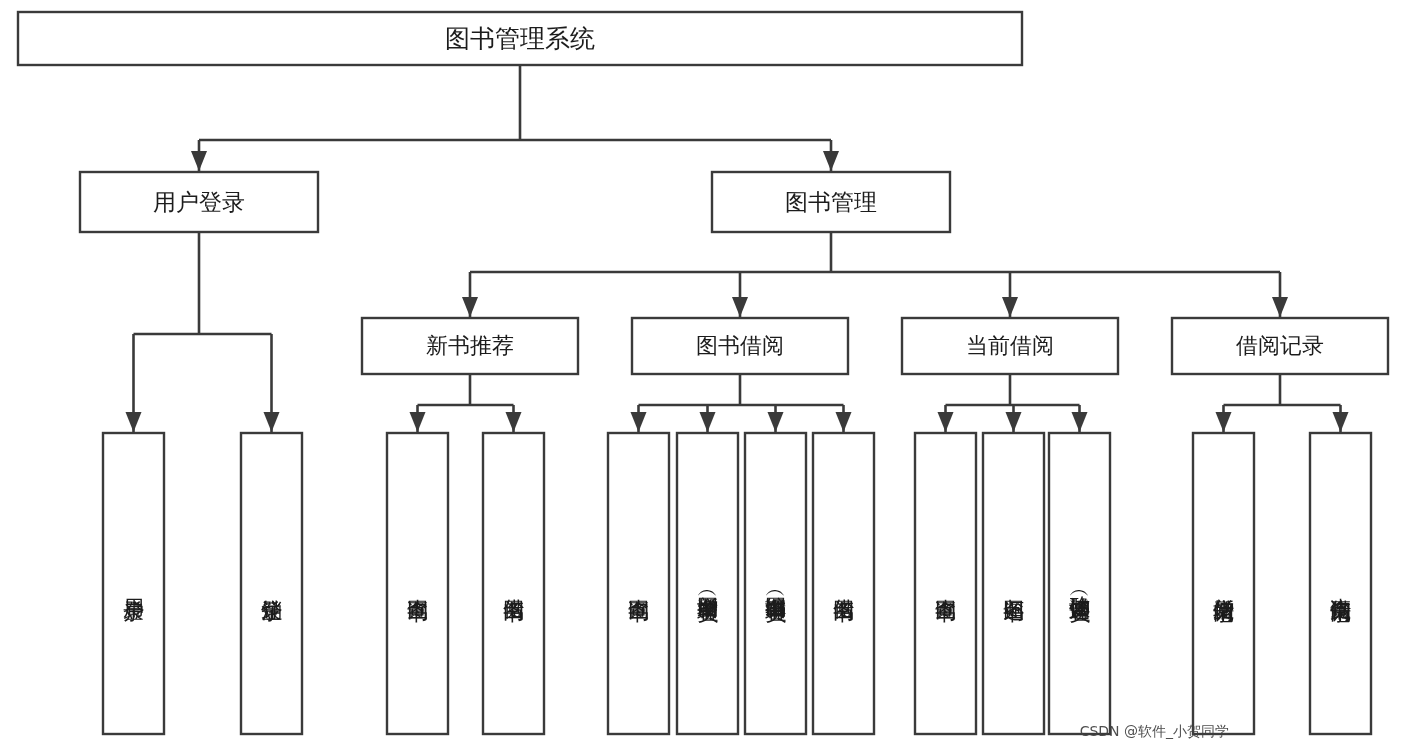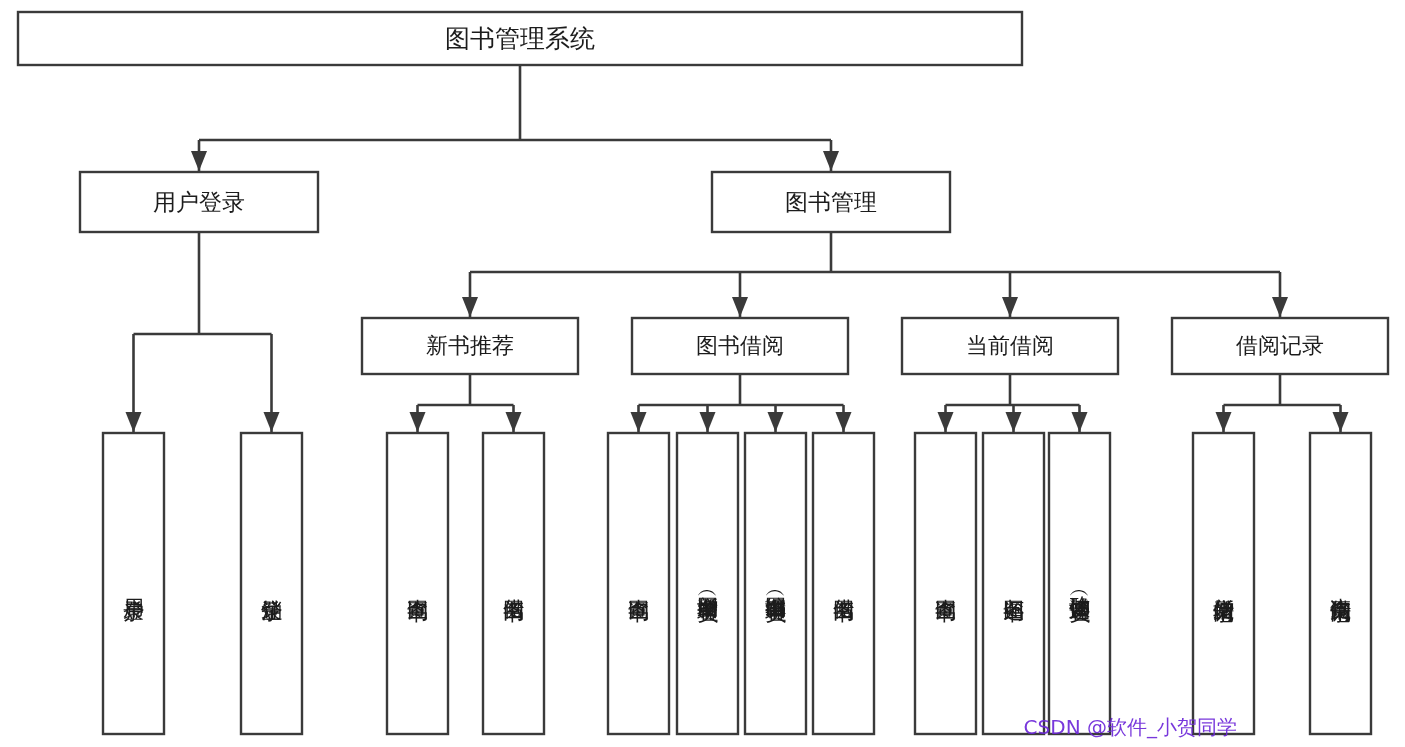--- a/index.html
+++ b/index.html
@@ -61,25 +61,25 @@
     text-orientation: upright;
     letter-spacing: 1px;
     white-space: nowrap;
     display: flex;
     align-items: center;
     justify-content: center;
     pointer-events: none;
   }
   .watermark {
     position: absolute;
-    right: 0;
+    right: 8px;
     bottom: 6px;
     font-family: "DejaVu Sans", "Liberation Sans", sans-serif;
-    font-size: 20px;
-    color: #6d28d9;
+    font-size: 14px;
+    color: #404040;
     opacity: 0.92;
     white-space: nowrap;
   }
 </style>
 </head>
 <body>
 
 <div id="diagram-root">
 
   <svg class="diagram-canvas" viewBox="0 0 1405 747">

